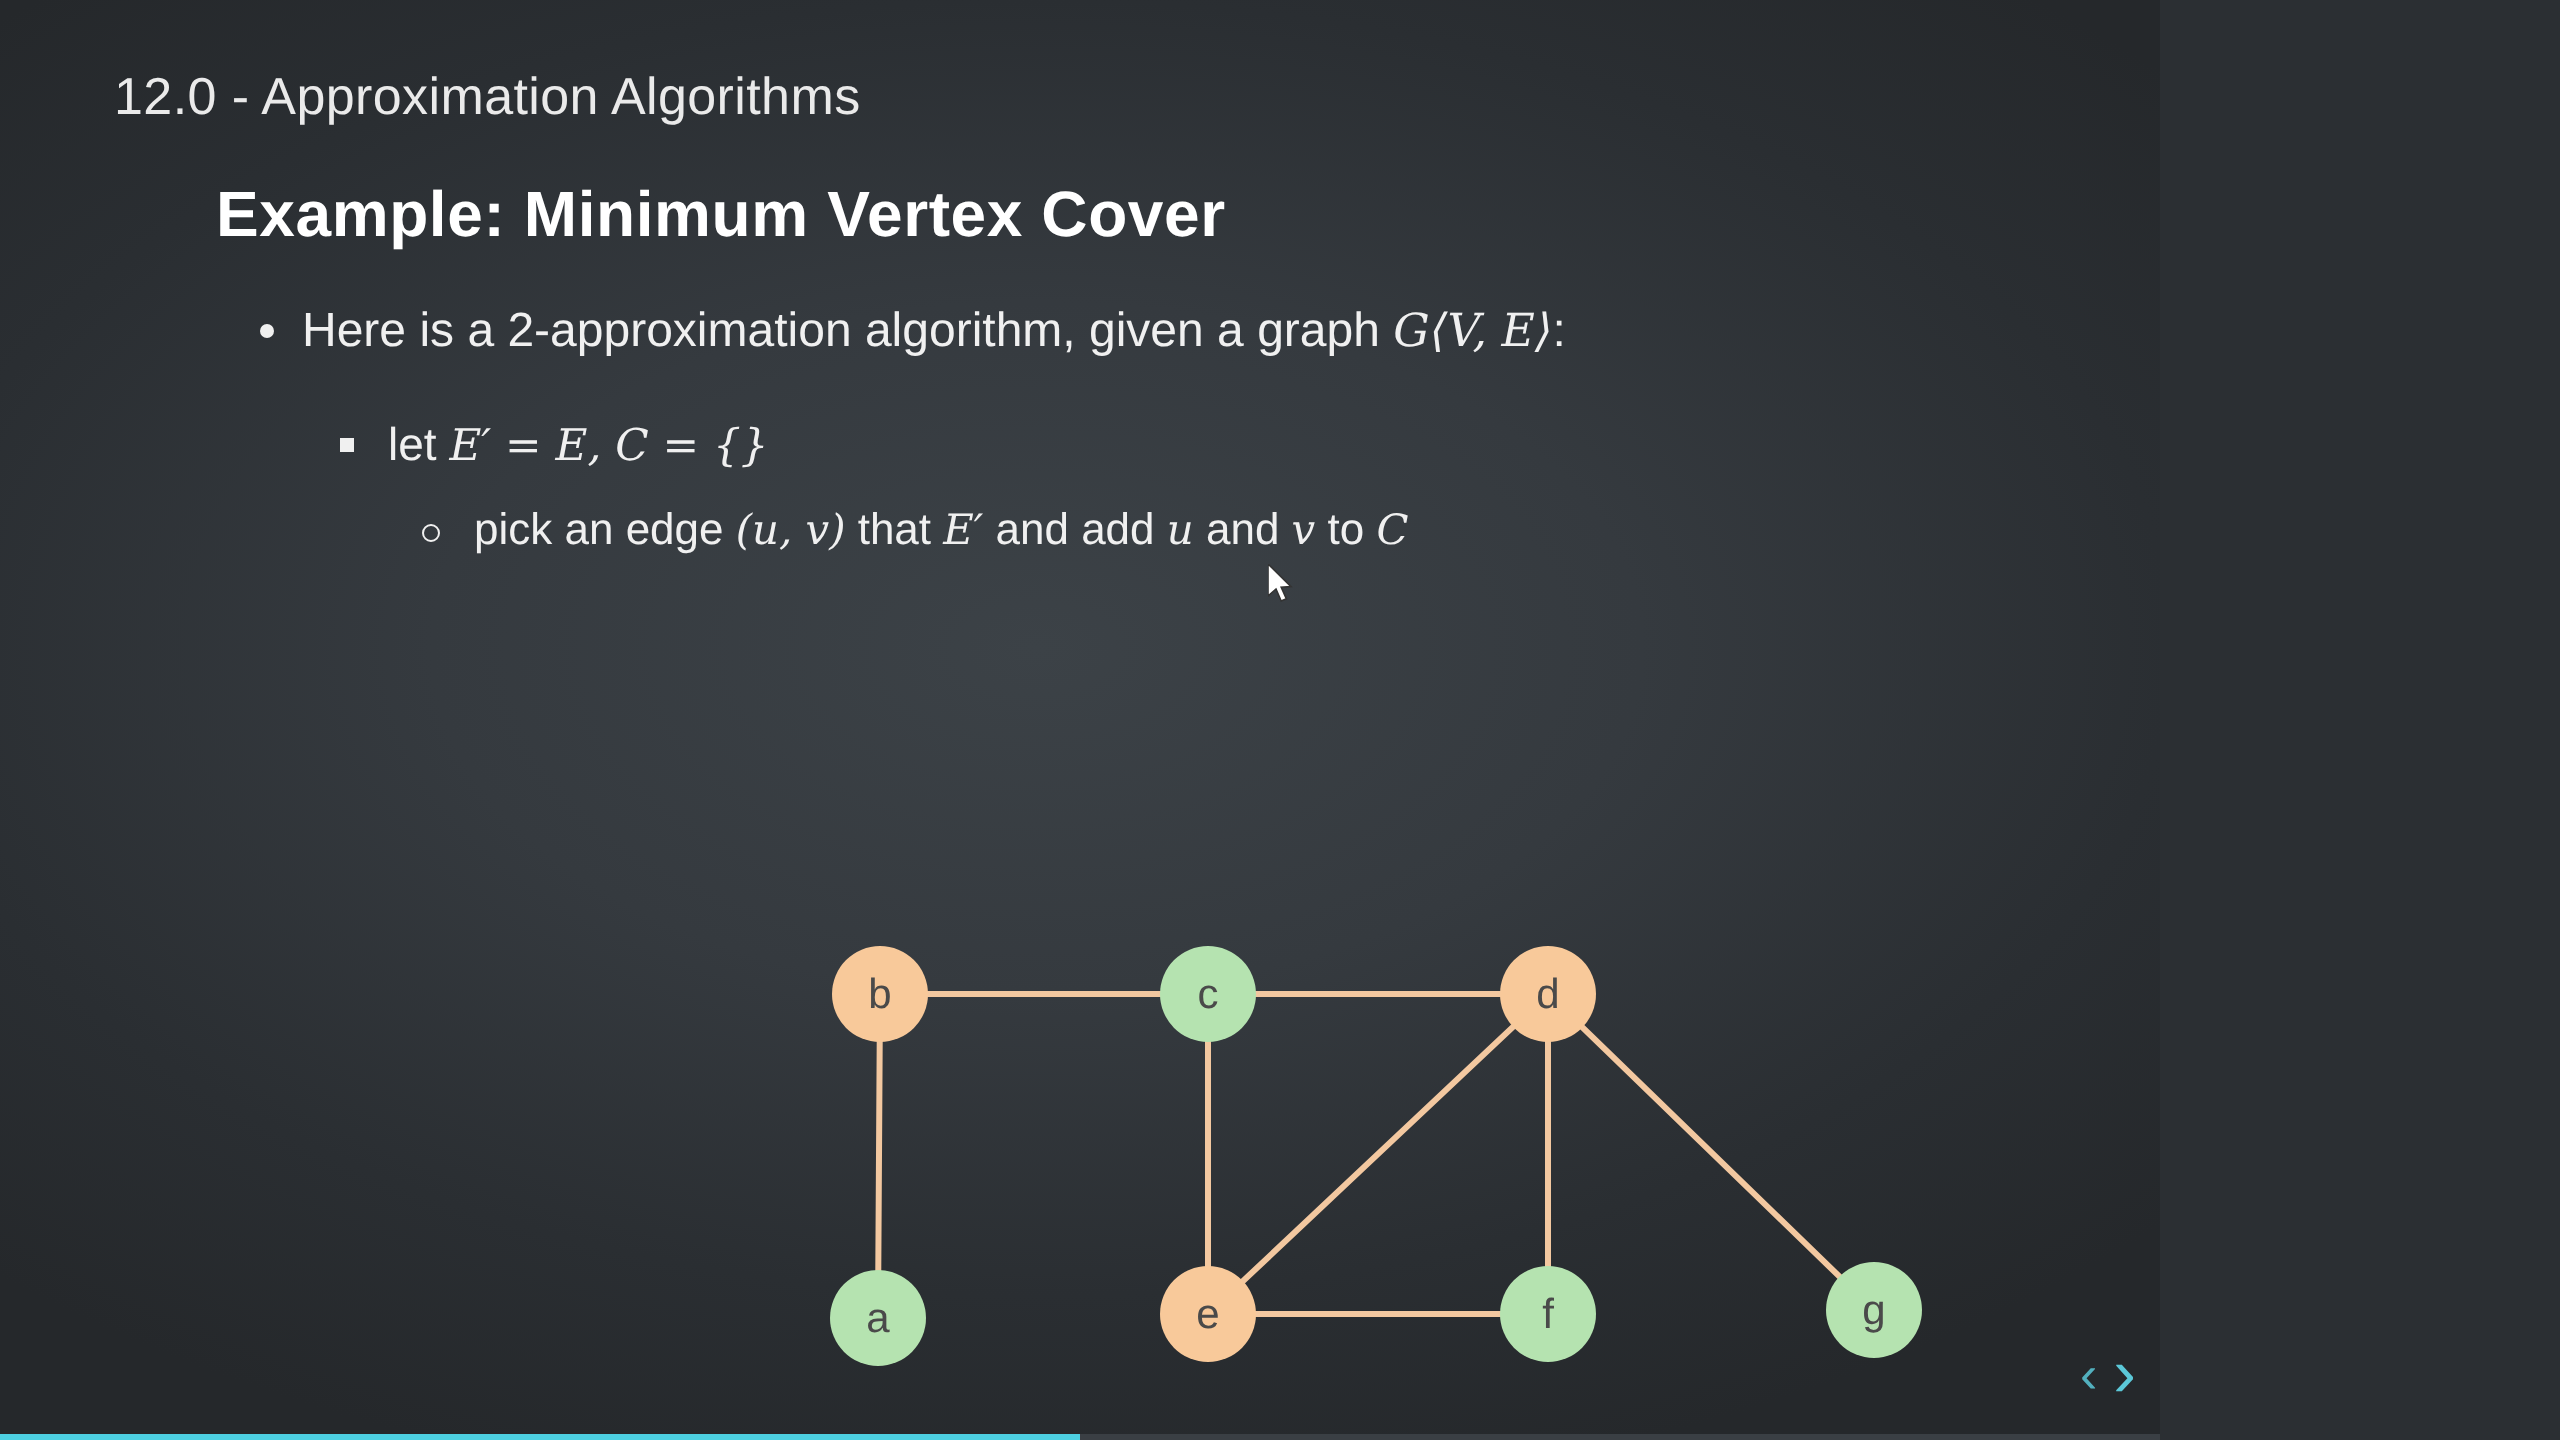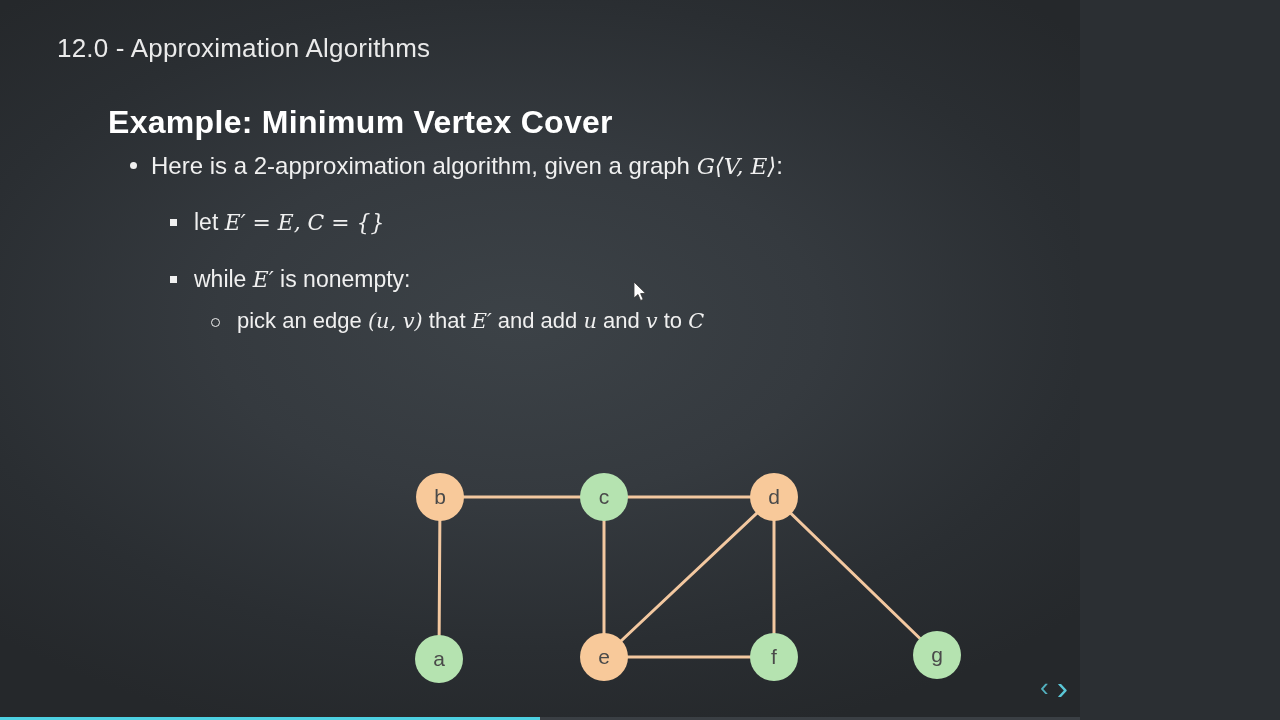--- a/index.html
+++ b/index.html
@@ -39,21 +39,20 @@
     letter-spacing: 0.2px;
   }
   .slide-title {
     position: absolute;
     left: 108px;
     top: 89px;
     font-size: 32px;
     font-weight: bold;
     color: #ffffff;
     letter-spacing: 0.3px;
-    margin-top: 15px;
   }
   .content {
     position: absolute;
     left: 0;
     top: 150px;
     width: 1280px;
   }
   ul.level1 {
     list-style: none;
     margin: 0;
@@ -163,24 +162,20 @@
       <li class="li1">
         <span class="bullet"></span>
         <span>Here is a 2-approximation algorithm, given a graph </span><span class="math">G⟨V, E⟩</span><span>:</span>
       </li>
 
       <li class="li2">
         <span class="bullet"></span>
         <span>let </span><span class="math">E′ = E, C = {}</span>
       </li>
 
-      <li class="li2">
-        <span class="bullet"></span>
-        <span>while </span><span class="math">E′</span><span> is nonempty:</span>
-      </li>
 
       <li class="li3">
         <span class="bullet"></span>
         <span>pick an edge </span><span class="math">(u, v)</span><span> that </span><span class="math">E′</span><span> and add </span><span class="math">u</span><span> and </span><span class="math">v</span><span> to </span><span class="math">C</span>
       </li>
 
 
 
     </ul>
   </div>

